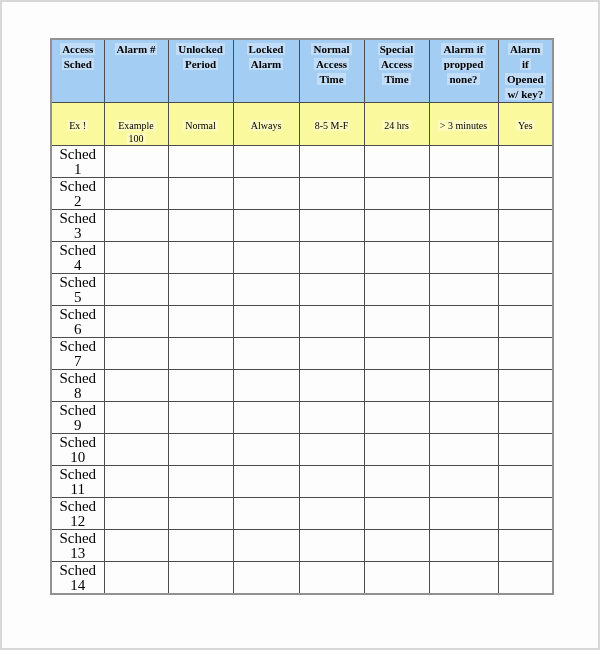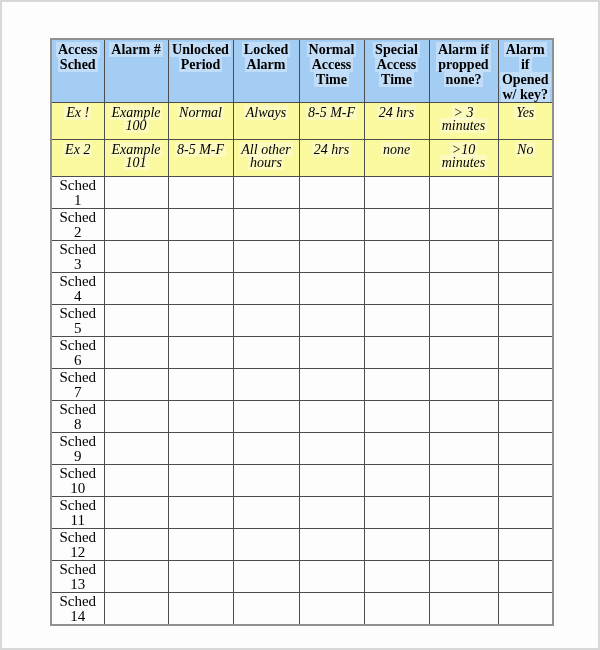--- a/index.html
+++ b/index.html
@@ -43,32 +43,31 @@
   th, td {
     border: 1px solid var(--grid-border);
     vertical-align: top;
     text-align: center;
     padding: 2px 1px 0 1px;
     overflow: hidden;
   }
   thead th {
     background: var(--header-bg);
     font-weight: bold;
-    font-size: 14px;
+    font-size: 11px;
     line-height: 15px;
     height: 59px;
     text-align: center;
   }
   tr.example-row td {
     background: var(--example-bg);
-    font-size: 14px;
+    font-size: 10px;
     line-height: 13px;
     height: 37px;
-    padding-top: 3px;
-    font-style: italic;
+    padding-top: 16px;
   }
   tr.sched-row td {
     background: transparent;
     font-size: 15px;
     line-height: 15px;
     height: 31px;
     padding-top: 1px;
   }
   
   .txt {
@@ -124,32 +123,20 @@
           <td><span class="txt">Ex !</span></td>
           <td><span class="txt">Example
 100</span></td>
           <td><span class="txt">Normal</span></td>
           <td><span class="txt">Always</span></td>
           <td><span class="txt">8-5 M-F</span></td>
           <td><span class="txt">24 hrs</span></td>
           <td><span class="txt">&gt; 3 minutes</span></td>
           <td><span class="txt">Yes</span></td>
         </tr>
-        <tr class="example-row">
-          <td><span class="txt">Ex 2</span></td>
-          <td><span class="txt">Example
-101</span></td>
-          <td><span class="txt">8-5 M-F</span></td>
-          <td><span class="txt">All other
-hours</span></td>
-          <td><span class="txt">24 hrs</span></td>
-          <td><span class="txt">none</span></td>
-          <td><span class="txt">&gt;10 minutes</span></td>
-          <td><span class="txt">No</span></td>
-        </tr>
         <tr class="sched-row">
           <td><span class="txt">Sched
 1</span></td>
           <td><span class="txt"></span></td>
           <td><span class="txt"></span></td>
           <td><span class="txt"></span></td>
           <td><span class="txt"></span></td>
           <td><span class="txt"></span></td>
           <td><span class="txt"></span></td>
           <td><span class="txt"></span></td>

